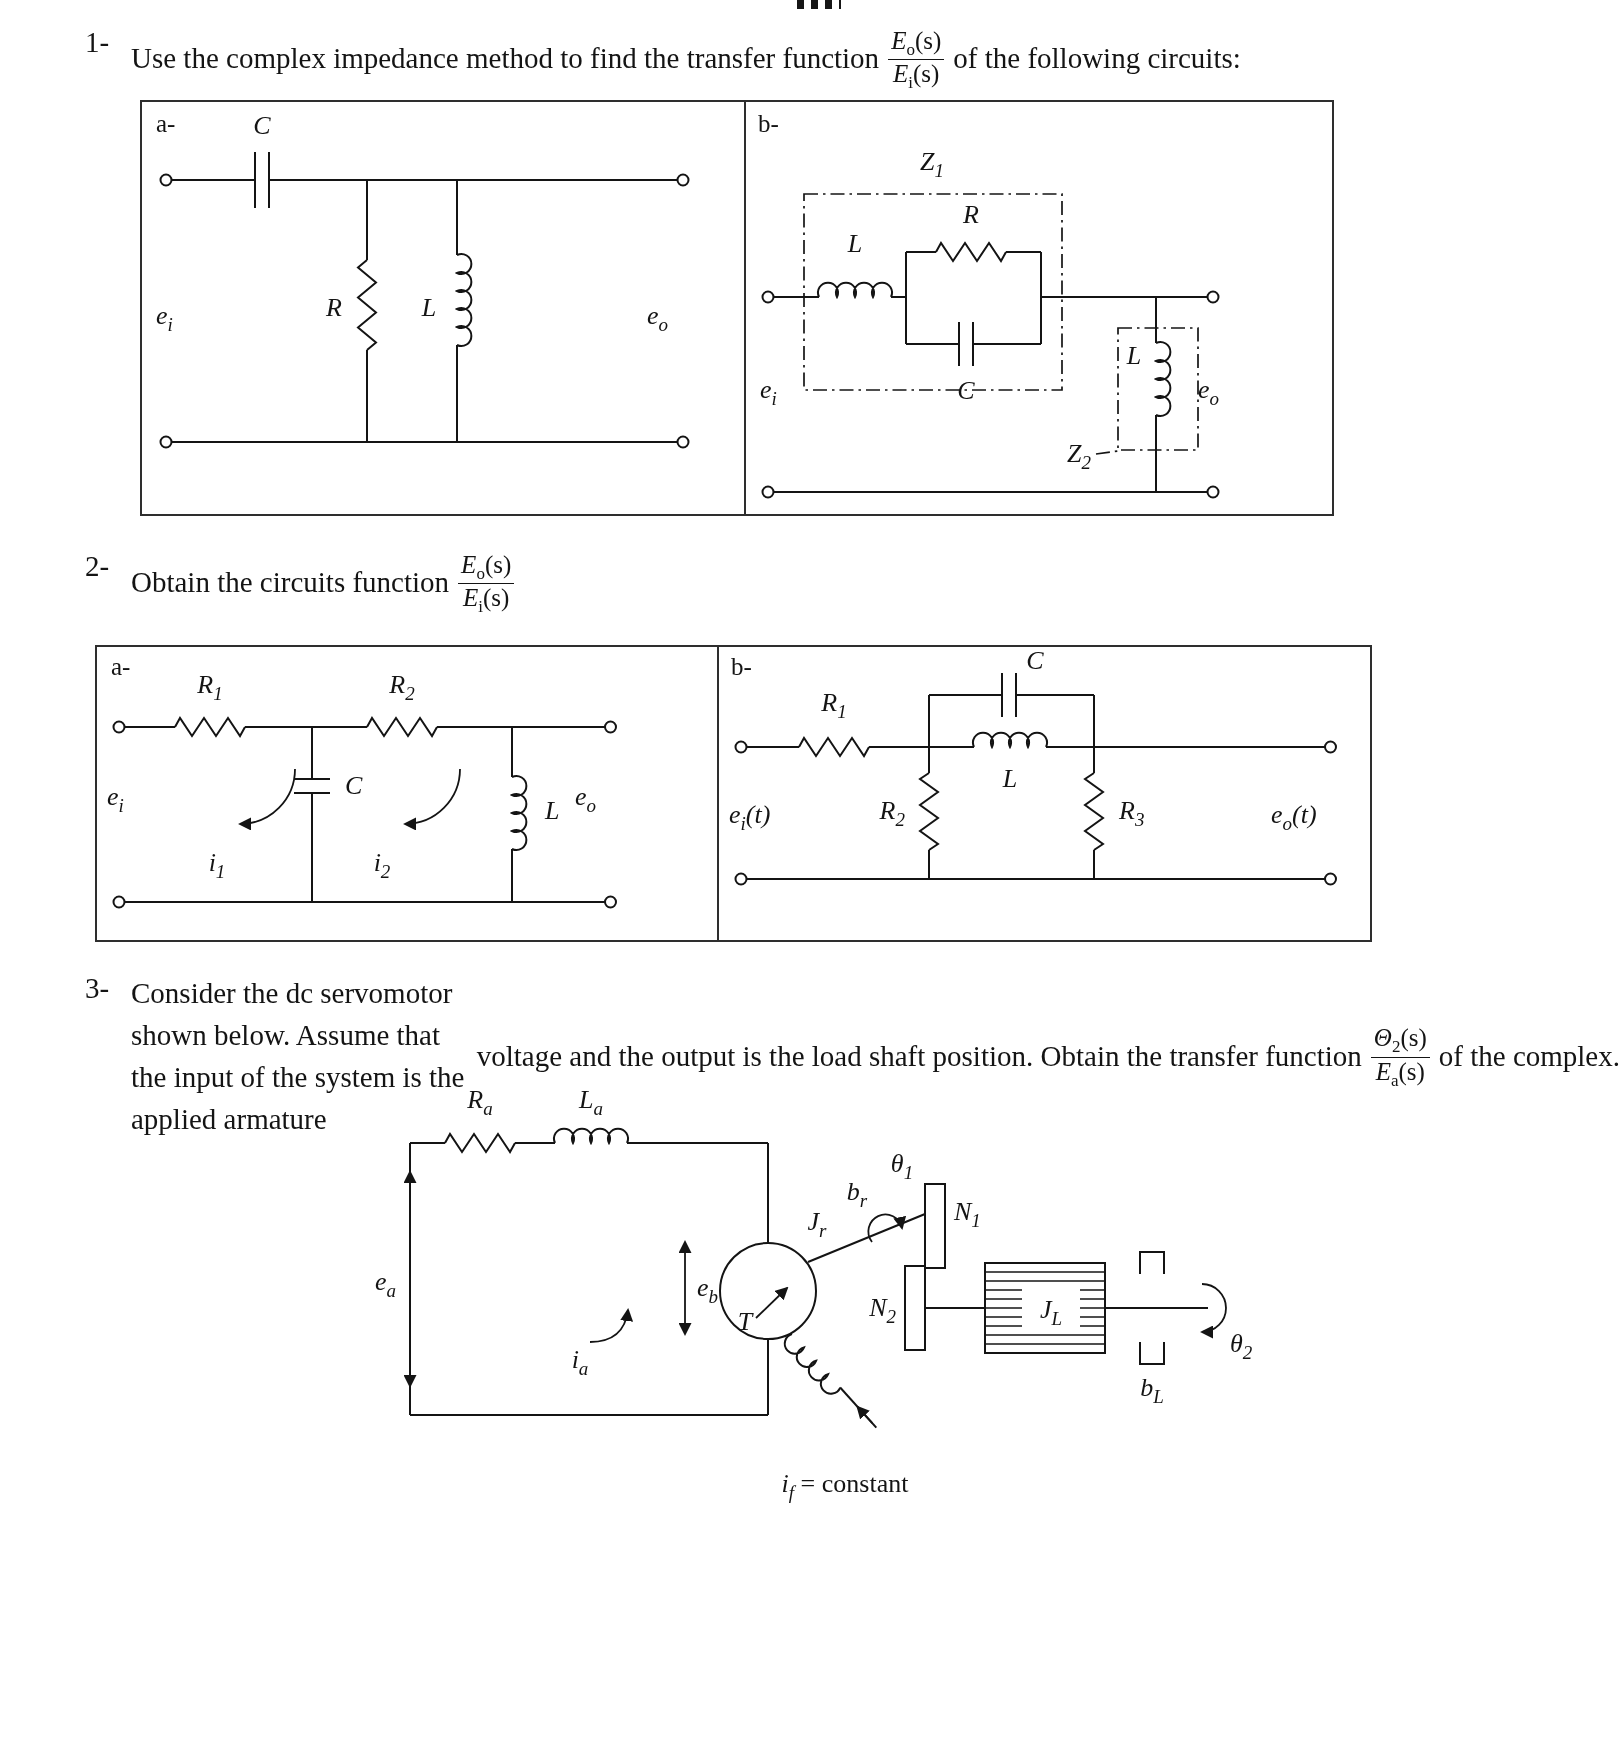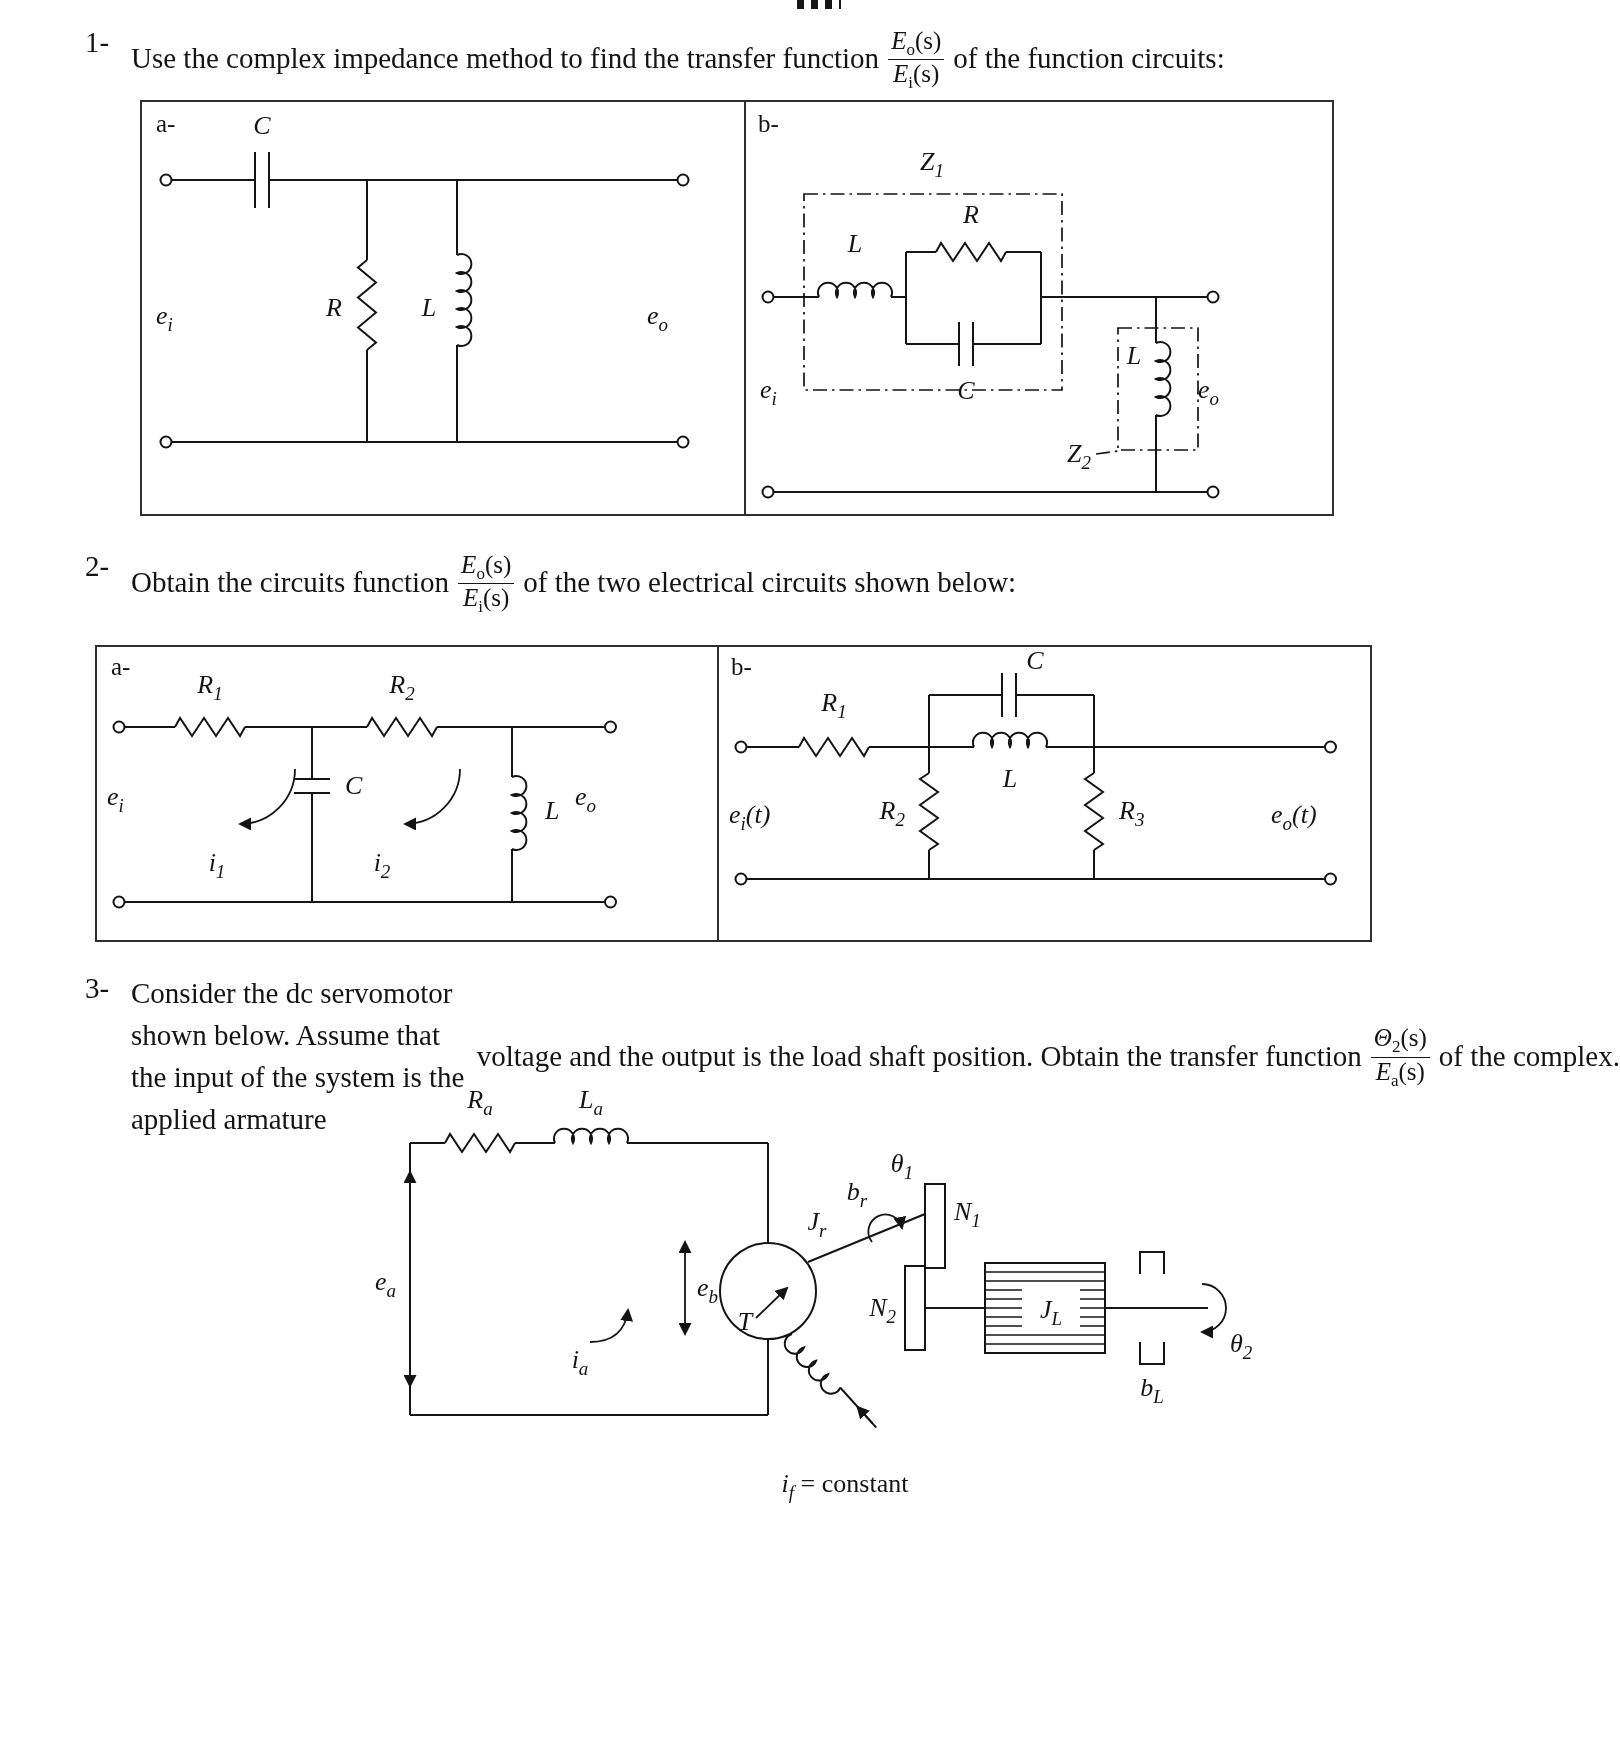--- a/index.html
+++ b/index.html
@@ -39,21 +39,21 @@
   <div class="cropmark"></div>
 
   <div class="prob" style="left:85px;top:26px;">
     <div class="pnum">1-</div>
     <div class="pline">
       <span>Use the complex impedance method to find the transfer function</span>
       <span class="frac">
         <span class="fnum"><i>E</i><sub>o</sub><span>(s)</span></span>
         <span class="fden"><i>E</i><sub>i</sub><span>(s)</span></span>
       </span>
-      <span>of the function circuits:</span>
+      <span>of the following circuits:</span>
     </div>
   </div>
 
   <div class="figbox" style="left:140px;top:100px;width:1194px;height:416px">
     <div class="figpanel" style="width:602px">
       <svg class="fig" width="602" height="412" viewBox="0 0 602 412">
         <text class="pl" x="14" y="30">a-</text>
         <g class="w">
           <line x1="29.5" y1="78" x2="113" y2="78"></line>
             <line x1="127" y1="78" x2="535.5" y2="78"></line>
@@ -124,21 +124,20 @@
   </div>
 
   <div class="prob" style="left:85px;top:550px;">
     <div class="pnum">2-</div>
     <div class="pline">
       <span>Obtain the circuits function</span>
       <span class="frac">
         <span class="fnum"><i>E</i><sub>o</sub><span>(s)</span></span>
         <span class="fden"><i>E</i><sub>i</sub><span>(s)</span></span>
       </span>
-      <span>of the two electrical circuits shown below:</span>
     </div>
   </div>
 
   <div class="figbox" style="left:95px;top:645px;width:1277px;height:297px">
     <div class="figpanel" style="width:620px">
       <svg class="fig" width="620" height="293" viewBox="0 0 620 293">
         <defs>
           <marker id="ar2a" markerUnits="userSpaceOnUse" markerWidth="13" markerHeight="13" viewBox="0 0 10 10" refX="8.5" refY="5" orient="auto-start-reverse">
             <path d="M0,0 L10,5 L0,10 z" fill="#141414"></path>
           </marker>

